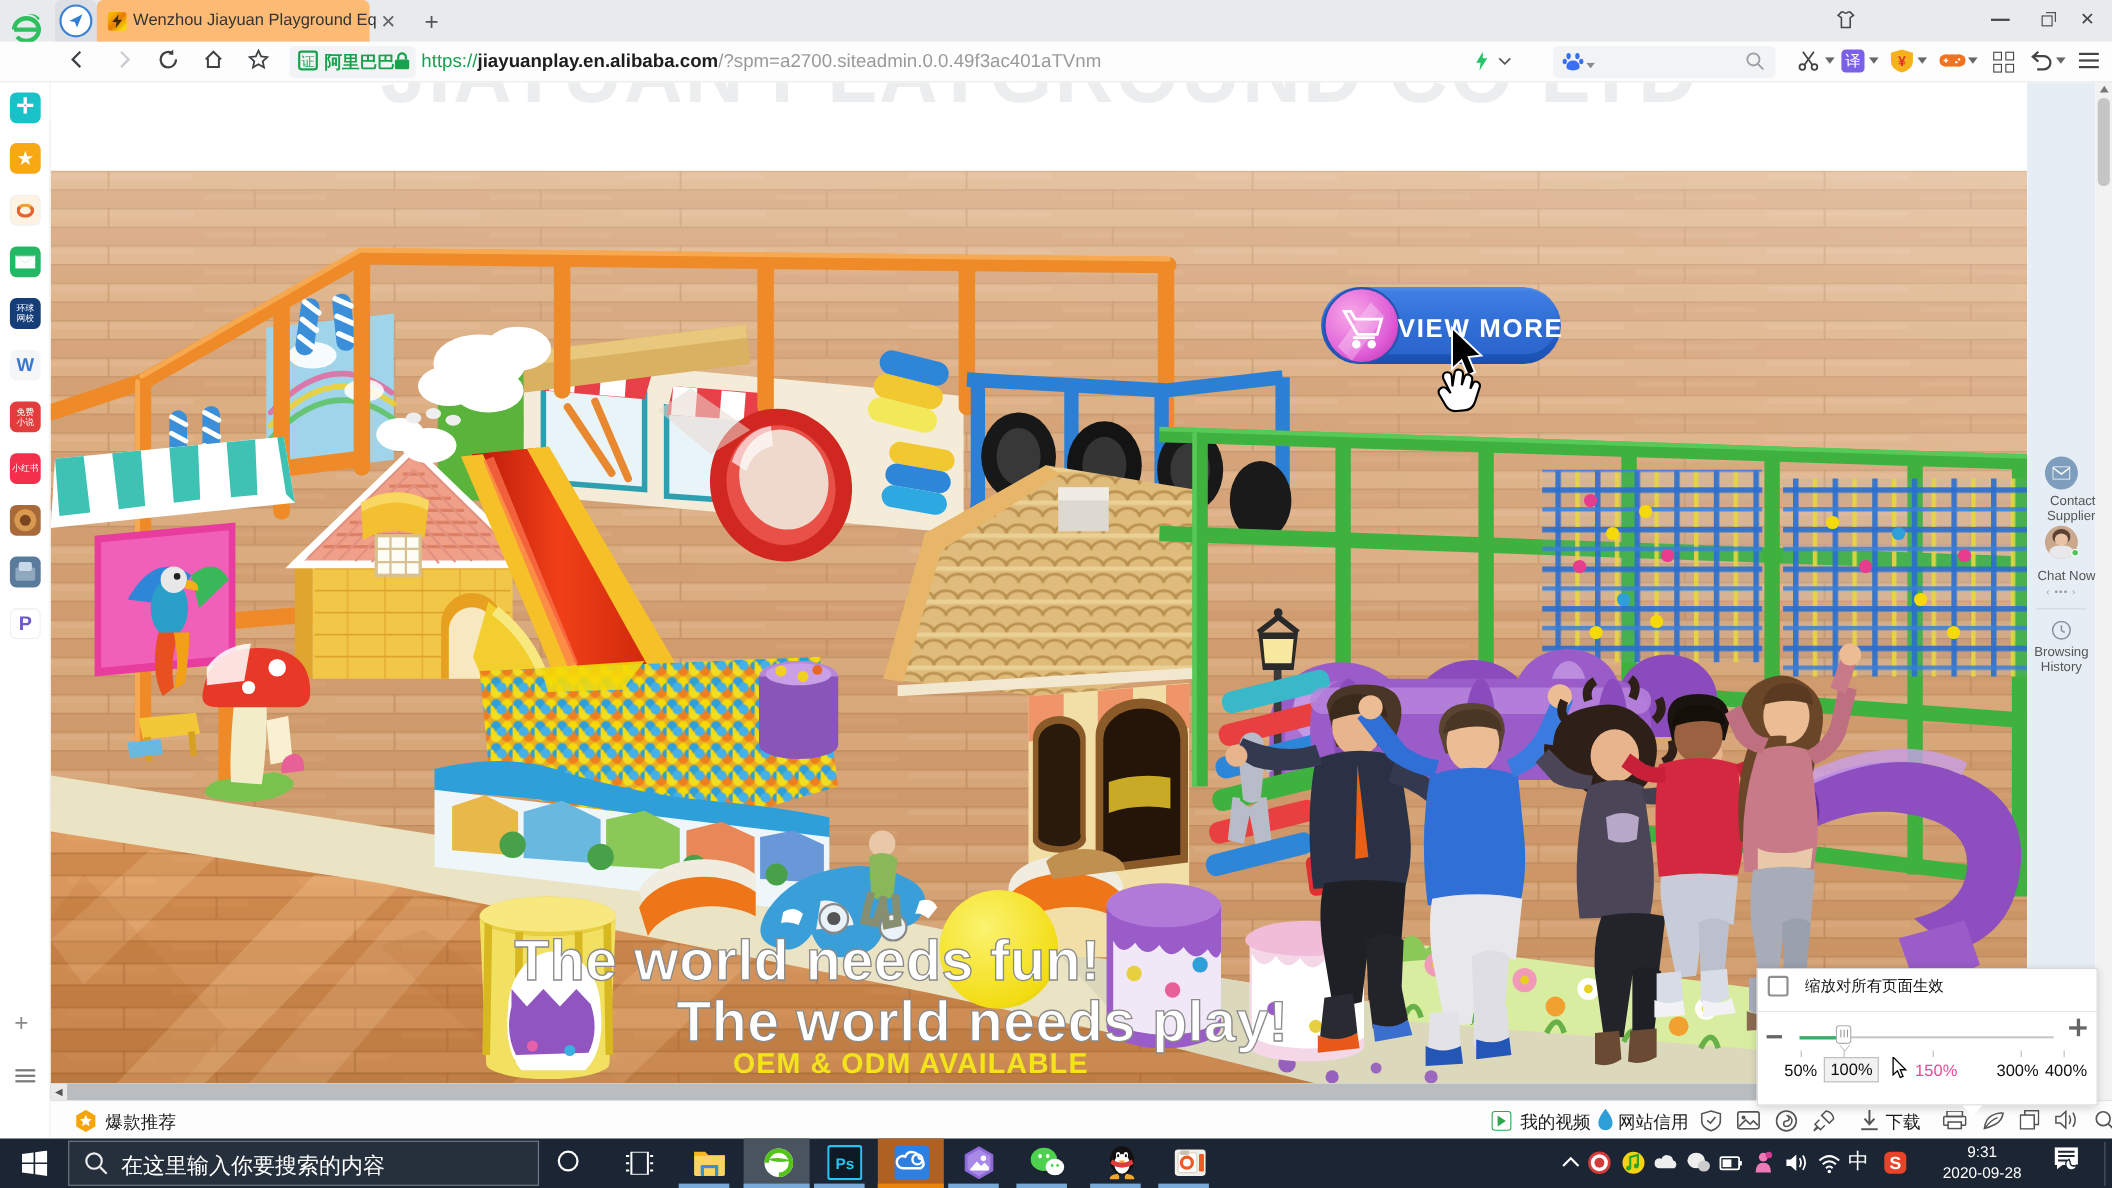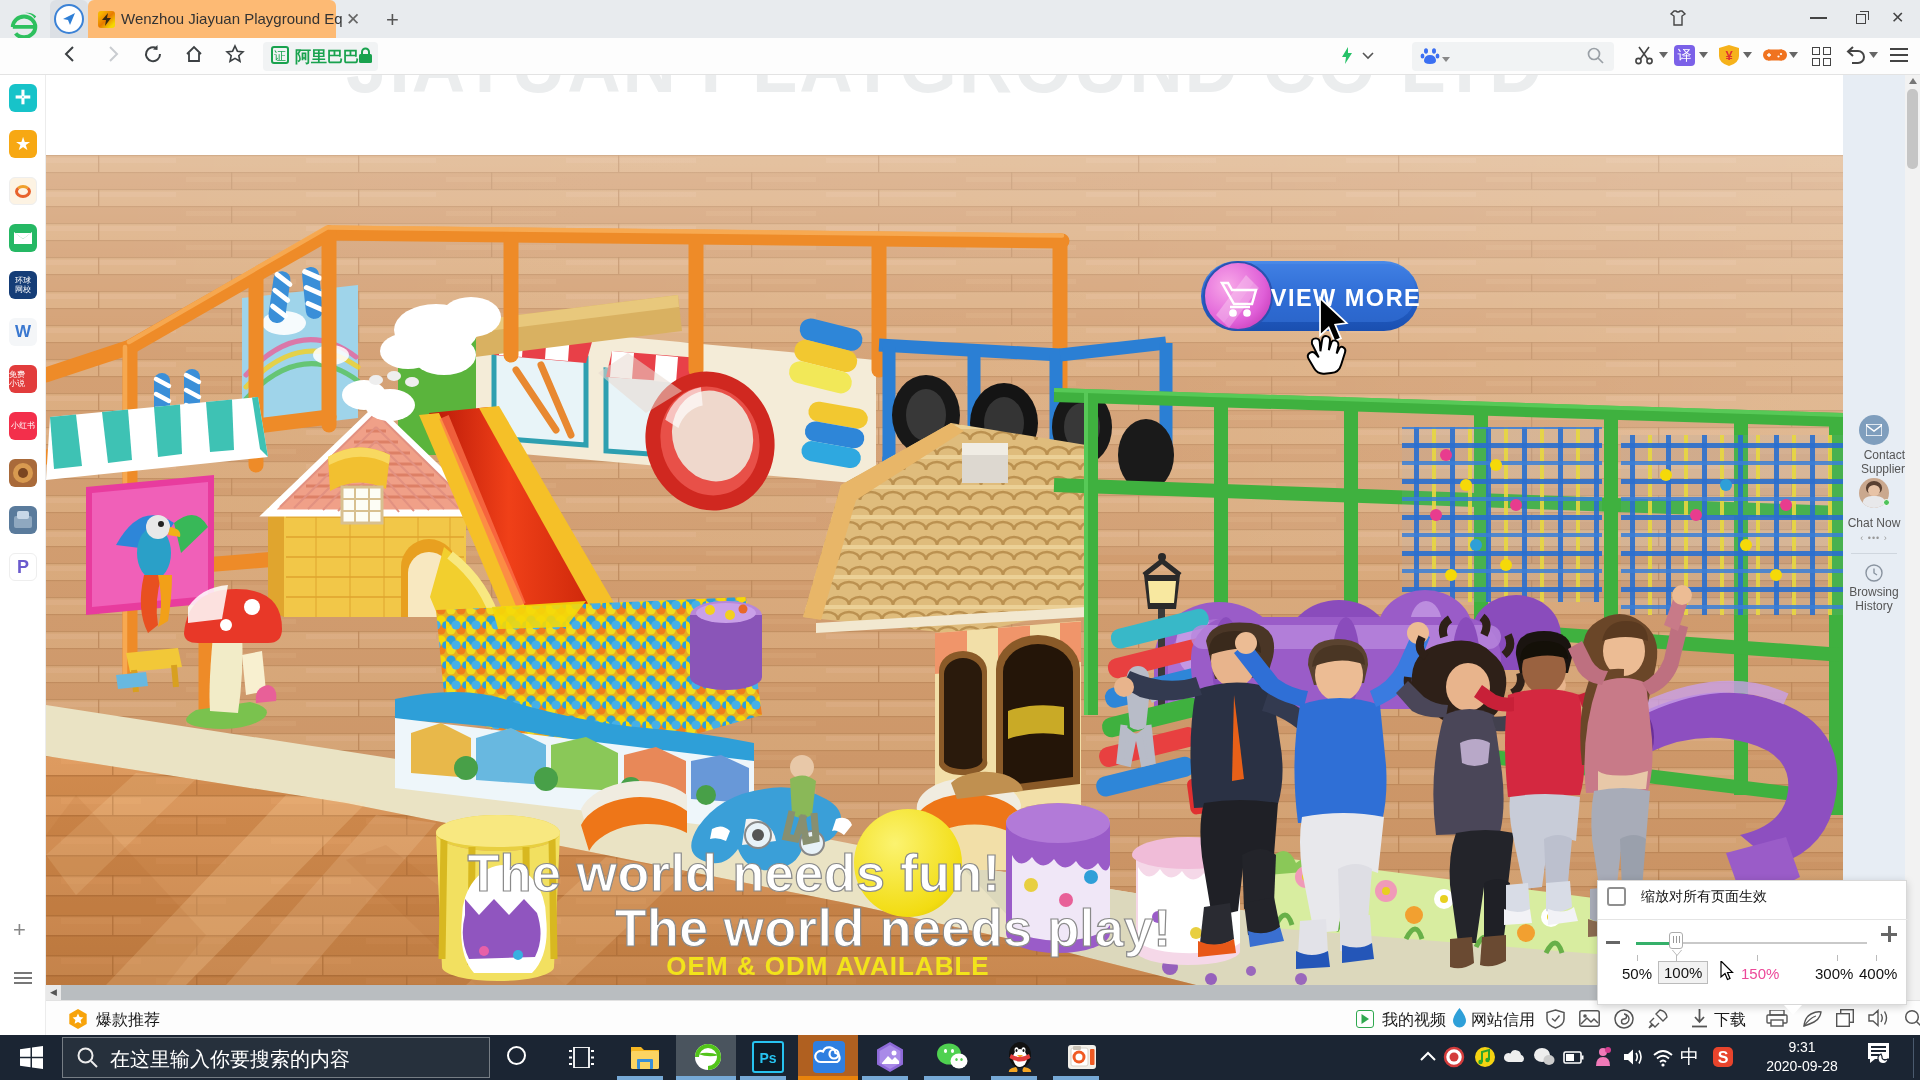--- a/index.html
+++ b/index.html
@@ -104,20 +104,21 @@
   <svg class="tbi abs" style="left:225px" viewBox="0 0 20 20">
       <path d="M10 2 L12.4 7.2 L18 7.9 L13.8 11.7 L15 17.3 L10 14.4 L5 17.3 L6.2 11.7 L2 7.9 L7.6 7.2 Z" fill="none" stroke="#3c4043" stroke-width="1.6"></path>
     </svg>
   <div id="urlcert" class="abs"></div>
   <div class="abs" style="left:271px;top:46px;width:18px;height:18px;border:2px solid #19a24e;border-radius:3px;color:#19a24e;font-size:12px;text-align:center;line-height:16px;">证</div>
   <div class="abs" style="left:295px;top:47px;color:#19a24e;font-size:16px;font-weight:bold;">阿里巴巴</div>
   <svg class="abs" style="left:358px;top:47px" width="15" height="17" viewBox="0 0 15 17">
       <rect x="1" y="7" width="13" height="9" rx="1.5" fill="#19a24e"></rect>
       <path d="M4 7 V5 a3.5 3.5 0 0 1 7 0 V7" fill="none" stroke="#19a24e" stroke-width="2"></path>
     </svg>
+  <div id="urltext" class="abs"><span class="grn">https://</span><b>jiayuanplay.en.alibaba.com</b>/?spm=a2700.siteadmin.0.0.49f3ac401aTVnm</div>
   
   <svg class="abs" style="left:1340px;top:46px" width="14" height="19" viewBox="0 0 14 19">
       <path d="M8 1 L2 11 L6 11 L5 18 L12 7 L8 7 Z" fill="#27c268"></path>
     </svg>
   <svg class="abs" style="left:1362px;top:52px" width="12" height="8" viewBox="0 0 12 8">
       <path d="M1 1 L6 6 L11 1" fill="none" stroke="#555" stroke-width="1.6"></path>
     </svg>
   <div id="bsearch" class="abs"></div>
   <svg class="abs" style="left:1420px;top:47px" width="20" height="19" viewBox="0 0 20 19">
       <ellipse cx="6" cy="4" rx="2" ry="2.8" fill="#3a6ff2"></ellipse>
@@ -183,21 +184,21 @@
   <div class="sic abs" style="top:177px;background:#fdf3e3;border:1px solid #eee">
       <div class="abs" style="left:5px;top:7px;width:16px;height:13px;border-radius:50%;border:3px solid #e8622c;border-top-color:#f0a02c"></div>
     </div>
   <div class="sic abs" style="top:224px;background:#25b864">
       <div class="abs" style="left:5px;top:8px;width:18px;height:12px;background:#fff"></div>
       <div class="abs" style="left:5px;top:8px;width:0;height:0;border-left:9px solid transparent;border-right:9px solid transparent;border-top:7px solid #25b864"></div>
       <div class="abs" style="left:6px;top:9px;width:0;height:0;border-left:8px solid transparent;border-right:8px solid transparent;border-top:6px solid #fff"></div>
     </div>
   <div class="sic abs" style="top:271px;background:#153d77;color:#fff;font-size:8px;text-align:center;line-height:9px;padding-top:5px">环球<br>网校</div>
   <div class="sic abs" style="top:318px;background:#f4f6f8;color:#3a78d0;font-size:17px;font-weight:bold;text-align:center;line-height:28px">W</div>
-  <div class="sic abs" style="top:365px;background:#e23c3c;color:#fff;font-size:8px;text-align:left;line-height:9px;padding-top:5px">免费<br>小说</div>
+  <div class="sic abs" style="top:365px;background:#e23c3c;color:#fff;font-size:8px;text-align:center;line-height:9px;padding-top:5px">免费<br>小说</div>
   <div class="sic abs" style="top:412px;background:#f32f4b;color:#fff;font-size:8px;text-align:center;line-height:28px">小红书</div>
   <div class="sic abs" style="top:459px;background:#a96a3a">
       <div class="abs" style="left:4px;top:4px;width:20px;height:20px;border-radius:50%;background:#d89a50"></div>
       <div class="abs" style="left:9px;top:9px;width:10px;height:10px;border-radius:50%;background:#7a4520"></div>
     </div>
   <div class="sic abs" style="top:506px;background:#5a7b9c">
       <div class="abs" style="left:5px;top:10px;width:18px;height:12px;background:#8fa8c0;border-radius:2px"></div>
       <div class="abs" style="left:8px;top:5px;width:12px;height:8px;background:#c8d8e8;border-radius:2px"></div>
     </div>
   <div class="sic abs" style="top:553px;background:#fff;border:1px solid #eee;color:#6a5acd;font-size:18px;font-weight:bold;text-align:center;line-height:27px">P</div>
@@ -825,21 +826,21 @@
         <rect x="0" y="0" width="16" height="12" rx="1.5" fill="none" stroke="#fff" stroke-width="1.4"></rect>
         <path d="M0 1 L8 7 L16 1" fill="none" stroke="#fff" stroke-width="1.4"></path>
       </svg>
     <div class="abs" style="left:0;top:373px;width:62px;text-align:right;font-size:12px;color:#555;line-height:14px">Contact<br>Supplier</div>
     <div class="abs" style="left:16px;top:403px;width:30px;height:30px;border-radius:50%;background:#caa88e;overflow:hidden">
       <div style="position:absolute;left:7px;top:3px;width:16px;height:13px;border-radius:50% 50% 40% 40%;background:#5a4132"></div>
       <div style="position:absolute;left:9px;top:7px;width:12px;height:11px;border-radius:50%;background:#e8c3a6"></div>
       <div style="position:absolute;left:4px;top:18px;width:22px;height:14px;border-radius:40% 40% 0 0;background:#e8e8ea"></div>
     </div>
     <div class="abs" style="left:40px;top:424px;width:7px;height:7px;border-radius:50%;background:#4fc35a;border:1px solid #fff"></div>
-    <div class="abs" style="left:0;top:441px;width:62px;text-align:center;font-size:12px;color:#555">Chat Now</div>
+    <div class="abs" style="left:0;top:441px;width:62px;text-align:right;font-size:12px;color:#555">Chat Now</div>
     <div class="abs" style="left:0;top:458px;width:62px;text-align:center;font-size:9px;color:#999;letter-spacing:1px">‹ ••• ›</div>
     <div class="abs" style="left:8px;top:478px;width:46px;height:1px;background:#cfd6de"></div>
     <svg class="abs" style="left:22px;top:489px" width="18" height="18" viewBox="0 0 18 18">
         <circle cx="9" cy="9" r="8" fill="none" stroke="#8a94a0" stroke-width="1.4"></circle>
         <path d="M9 4.5 V9 L12 11" fill="none" stroke="#8a94a0" stroke-width="1.4"></path>
       </svg>
     <div class="abs" style="left:0;top:510px;width:62px;text-align:center;font-size:12px;color:#555;line-height:14px">Browsing<br>History</div>
   </div>
   <div id="vscroll" class="abs">
       <div id="vthumb"></div>

